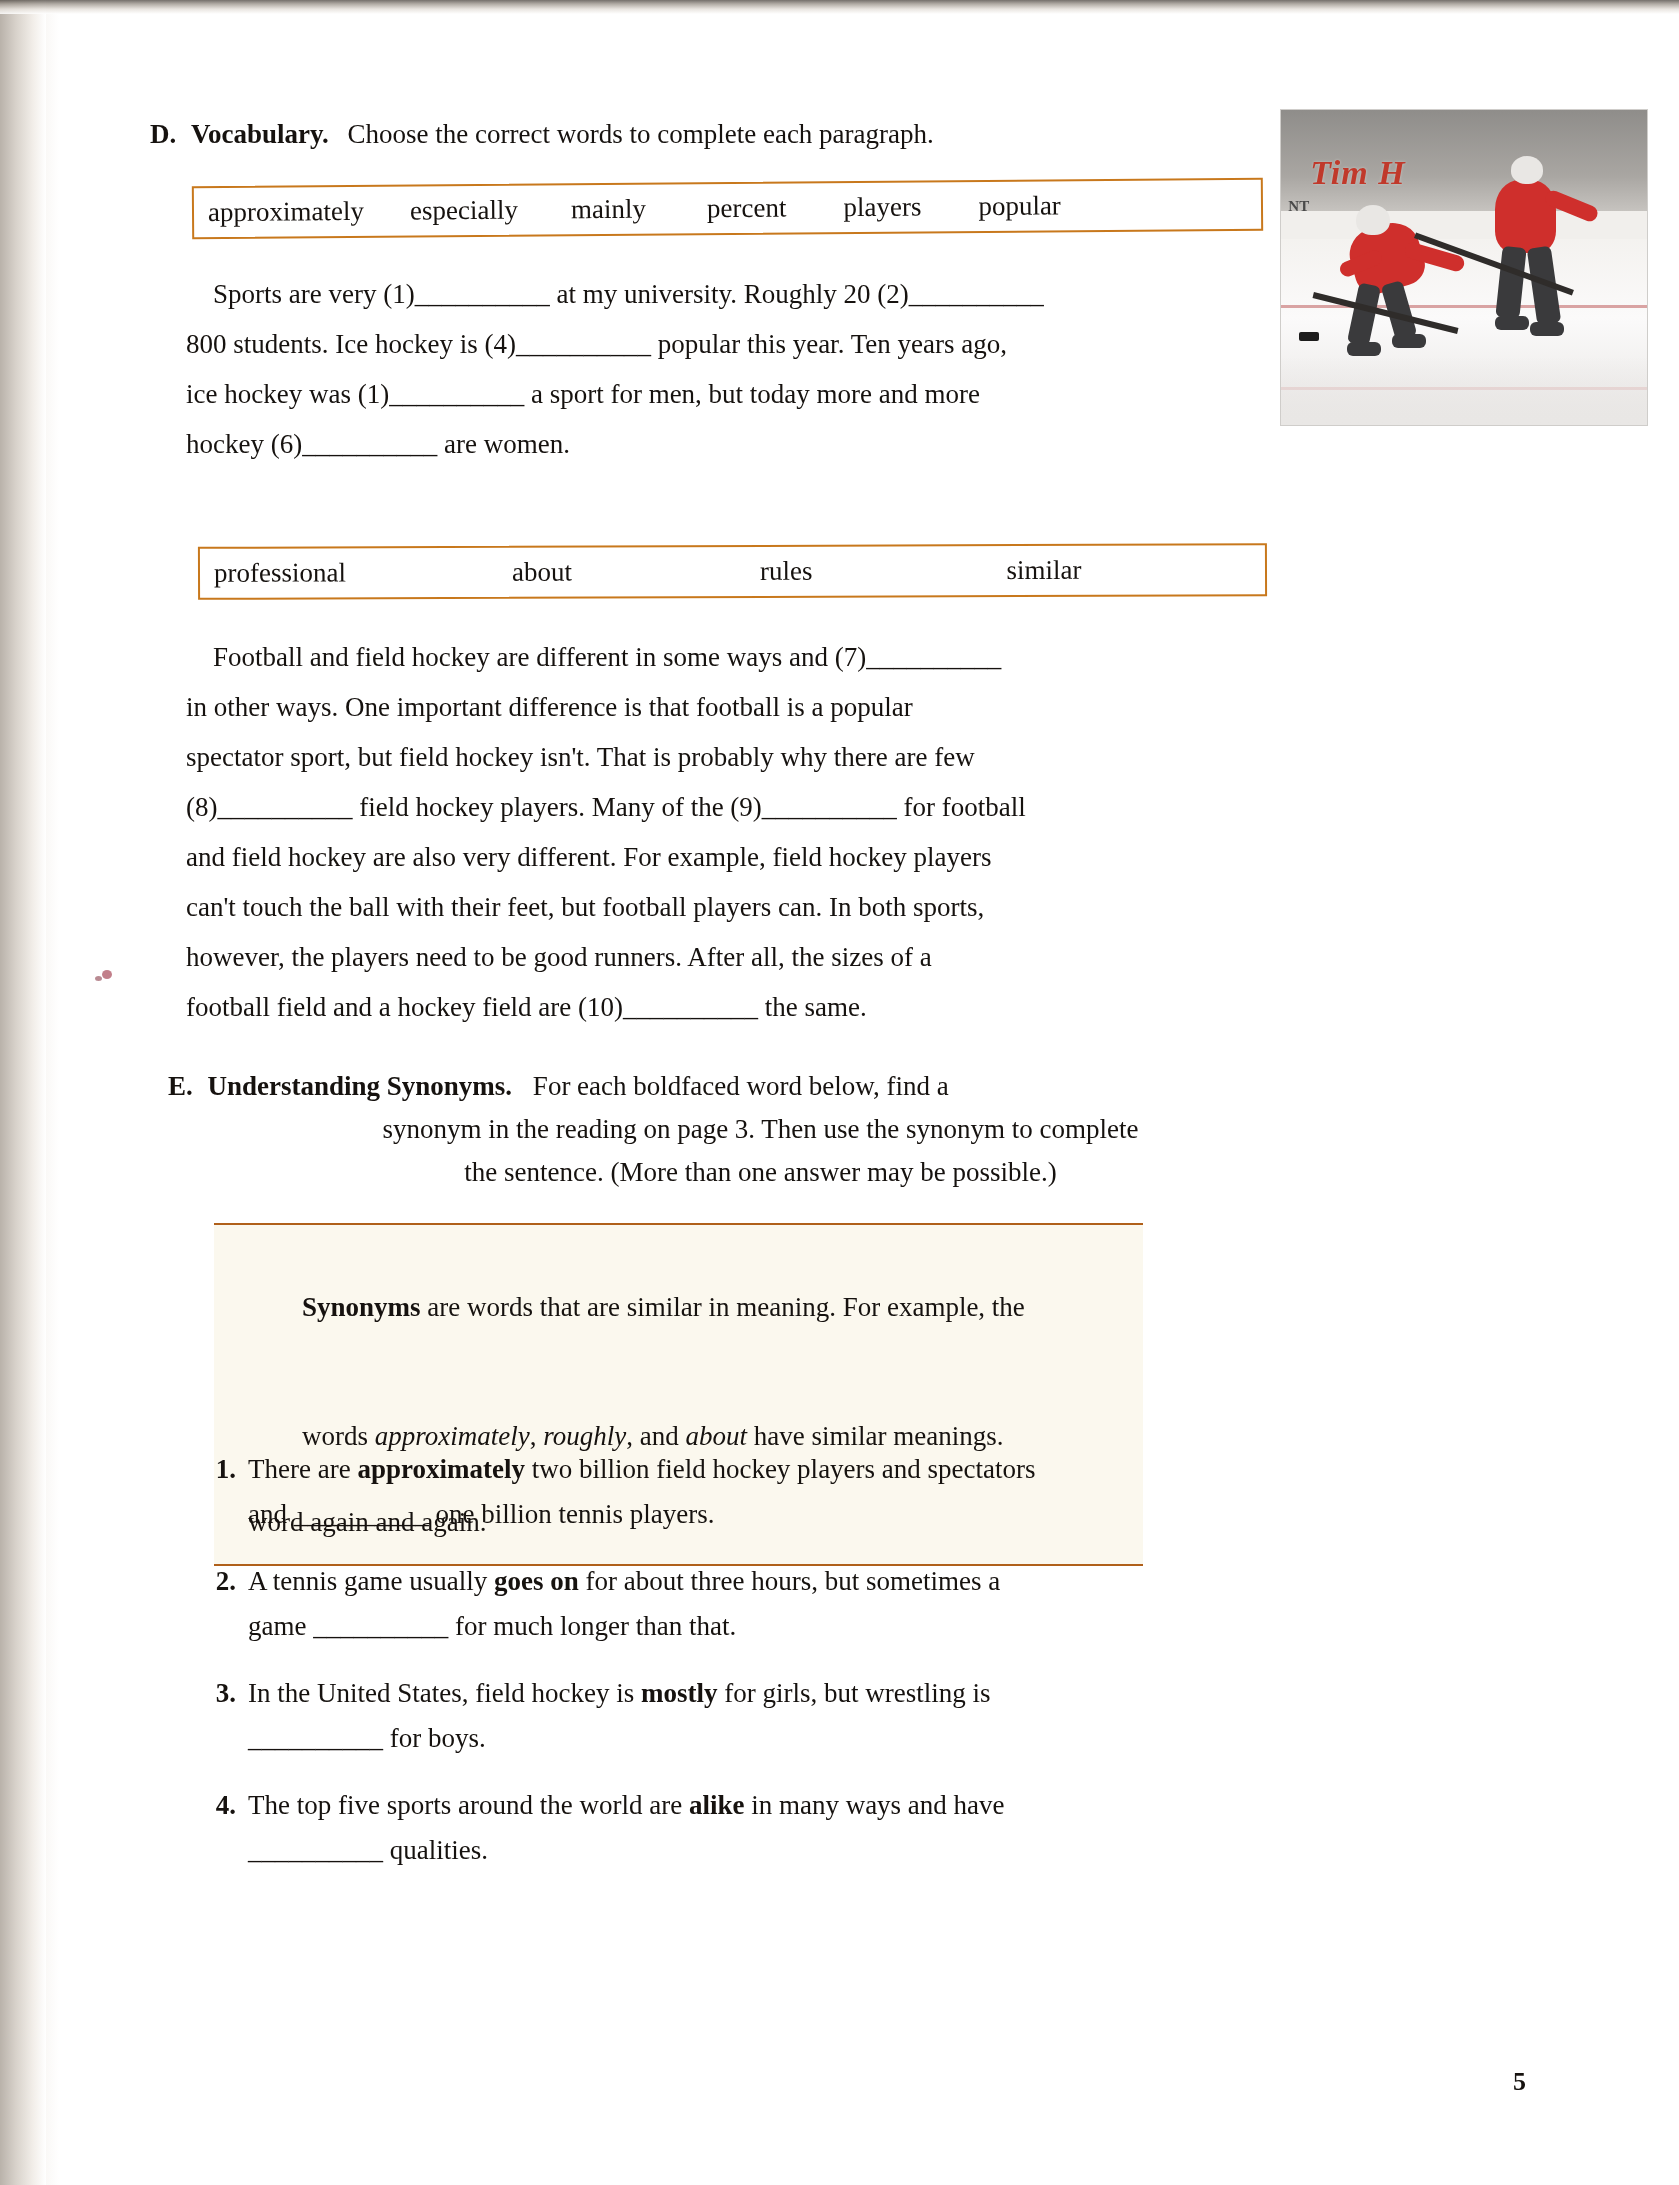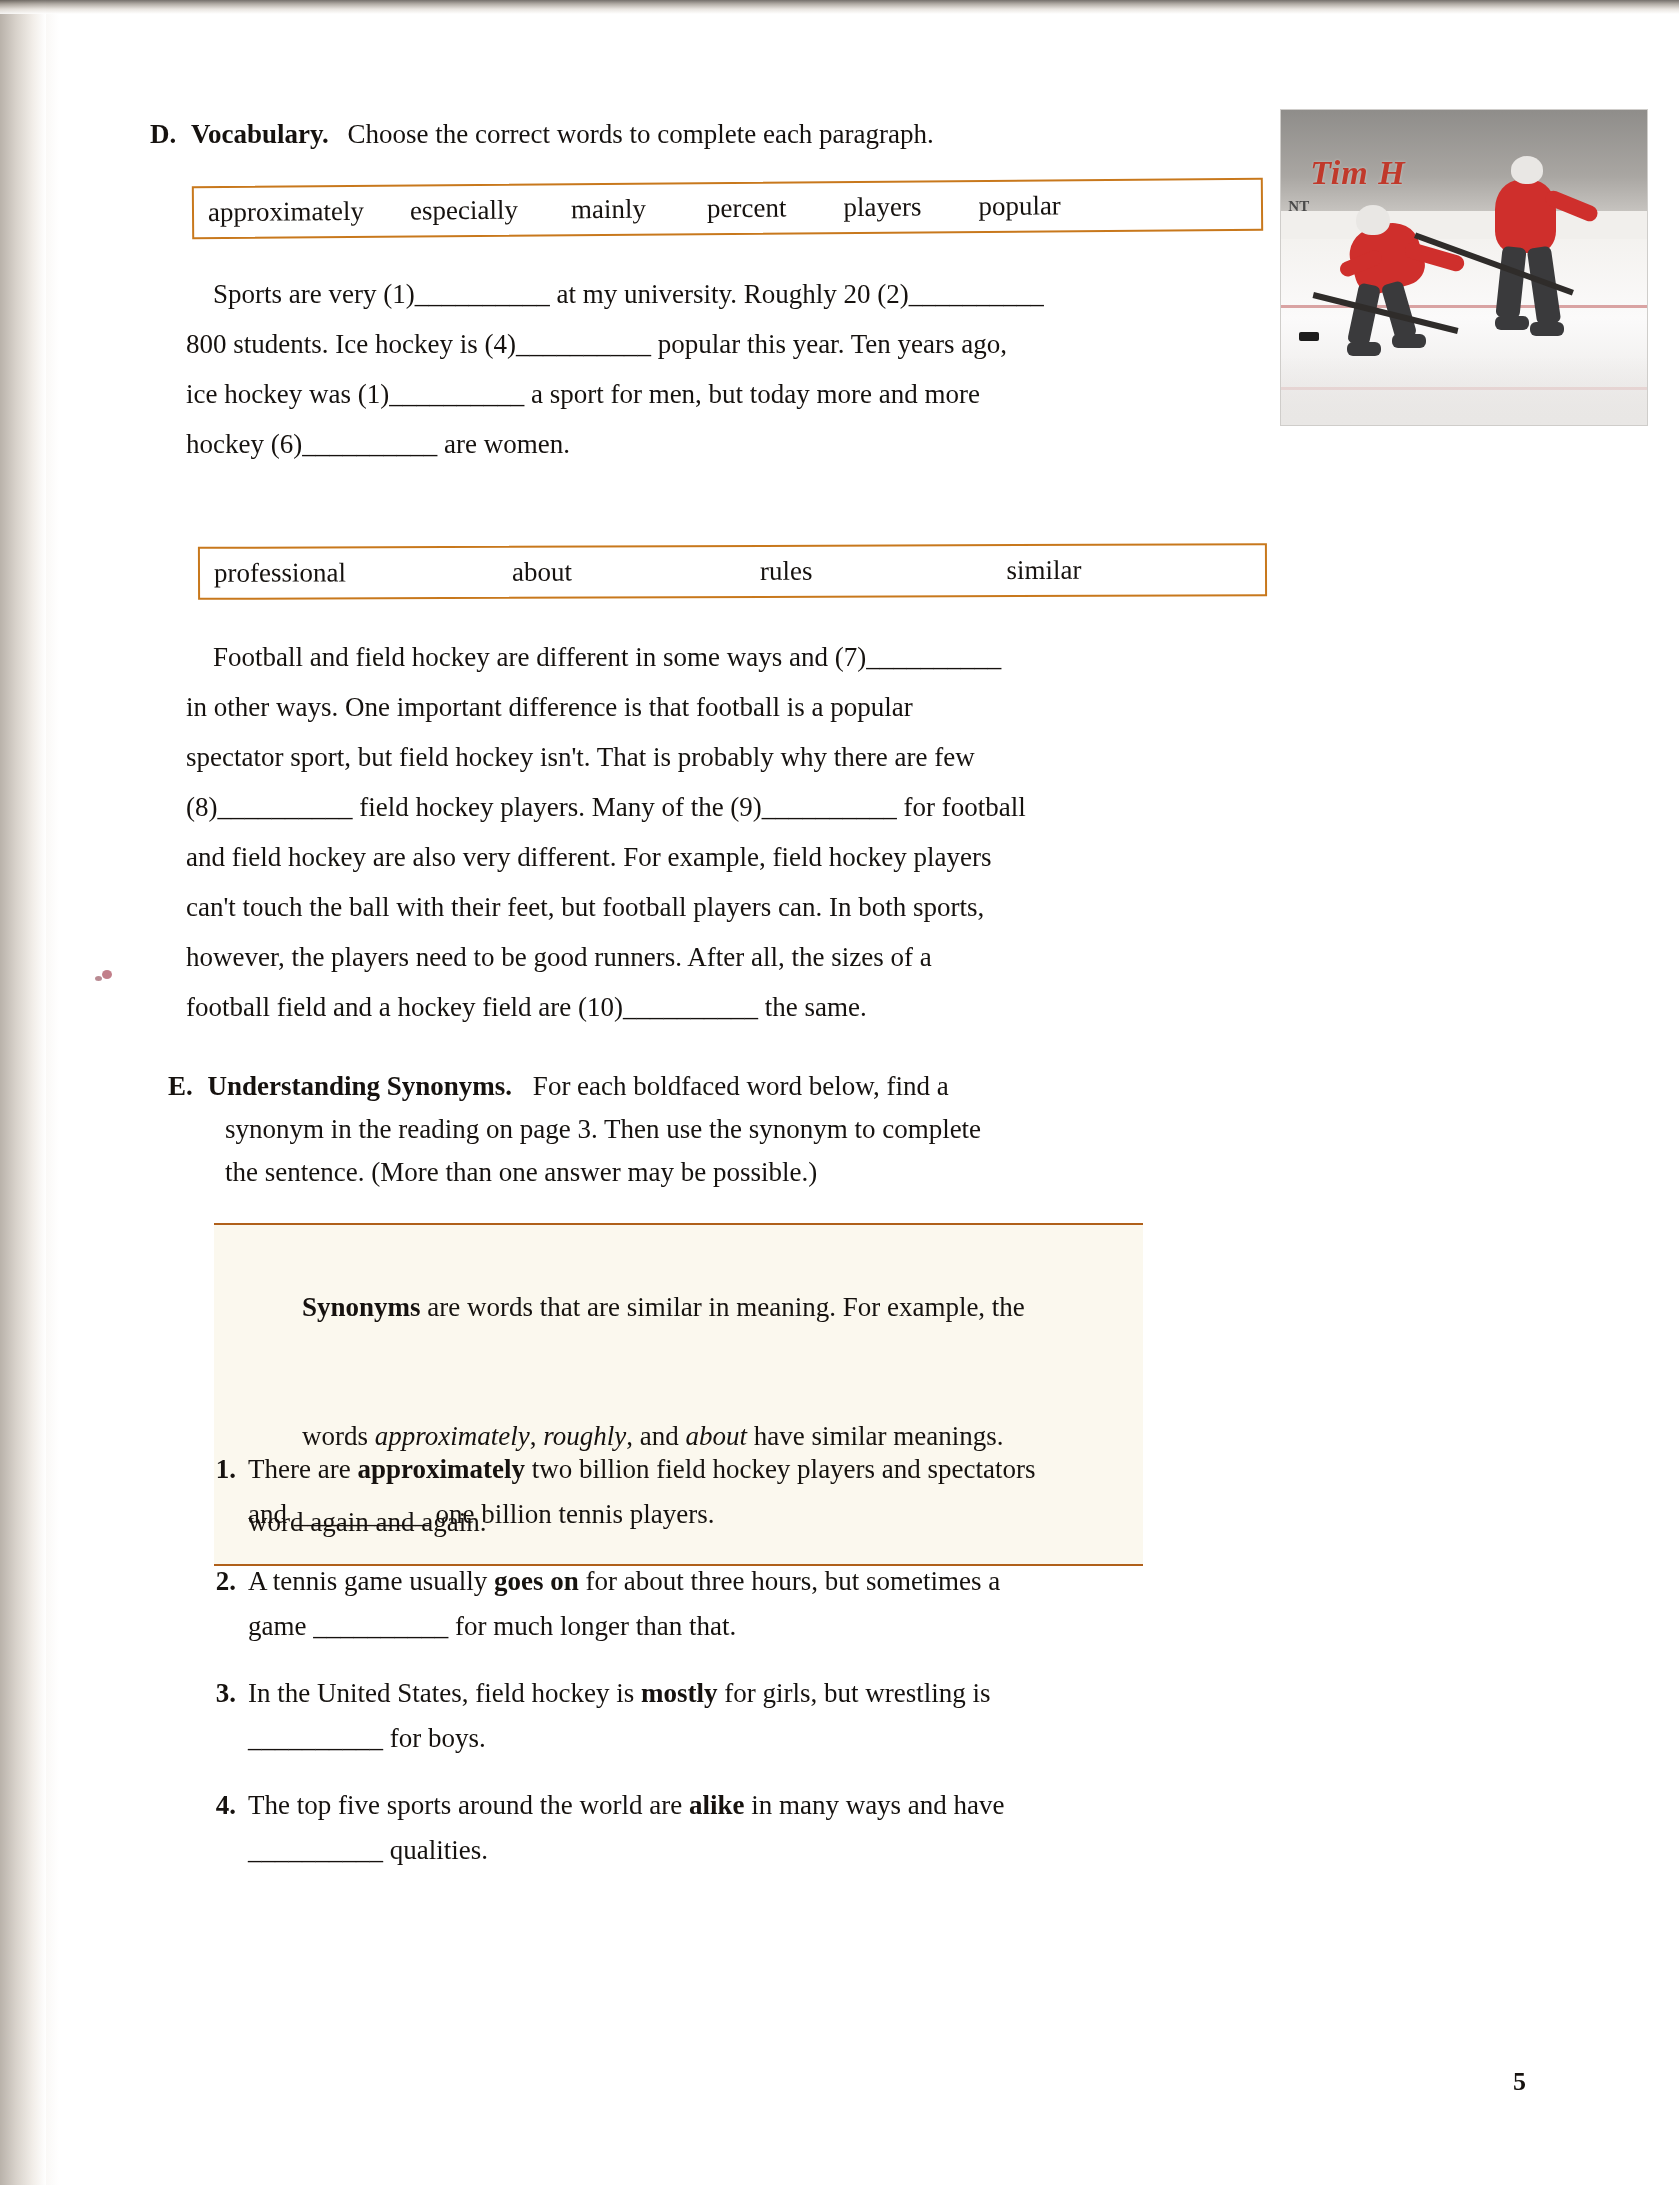--- a/index.html
+++ b/index.html
@@ -34,21 +34,21 @@
   .content { position:absolute; left:0; top:0; width:1679px; height:2186px; }
 
   
   .sec-head {
     position:absolute;
     font-size:27px;
     line-height:1.33;
   }
   .sec-letter { font-weight:bold; }
   .sec-title { font-weight:bold; }
-  .sec-body { font-weight:normal; }
+  .sec-body { font-weight:normal;text-align:center; }
 
   .para {
     position:absolute;
     font-size:27px;
     line-height:50px;
   }
   .para .ln { display:block; white-space:pre; }
 
   
   .wordbank {
@@ -210,21 +210,21 @@
       <span class="ln">can't touch the ball with their feet, but football players can. In both sports,</span>
       <span class="ln">however, the players need to be good runners. After all, the sizes of a</span>
       <span class="ln">football field and a hockey field are (10)__________ the same.</span>
     </div>
 
     <div class="sec-head" style="left:168px;top:1065px;width:1109px;line-height:43px;">
       <span class="sec-letter">E.</span>
       <span class="sec-title" style="margin-left:8px;">Understanding Synonyms.</span>
       <span class="sec-body" style="margin-left:14px;">For each boldfaced word below, find a</span>
     </div>
-    <div class="sec-head sec-body" style="left:206px;top:1108px;width:1109px;line-height:43px;margin-left:19px;">
+    <div class="sec-head sec-body" style="left:206px;top:1108px;width:1109px;line-height:43px;">
       <span class="ln" style="display:block;white-space:pre;">synonym in the reading on page 3. Then use the synonym to complete</span>
       <span class="ln" style="display:block;white-space:pre;">the sentence. (More than one answer may be possible.)</span>
     </div>
 
     <div class="callout" style="left:214px;top:1223px;width:929px;">
       <span class="ln">
         <b>Synonyms</b><span> are words that are similar in meaning. For example, the</span>
       </span>
       <span class="ln">
         <span>words </span><i>approximately</i><span>, </span><i>roughly</i><span>, and </span><i>about</i><span> have similar meanings.</span>

